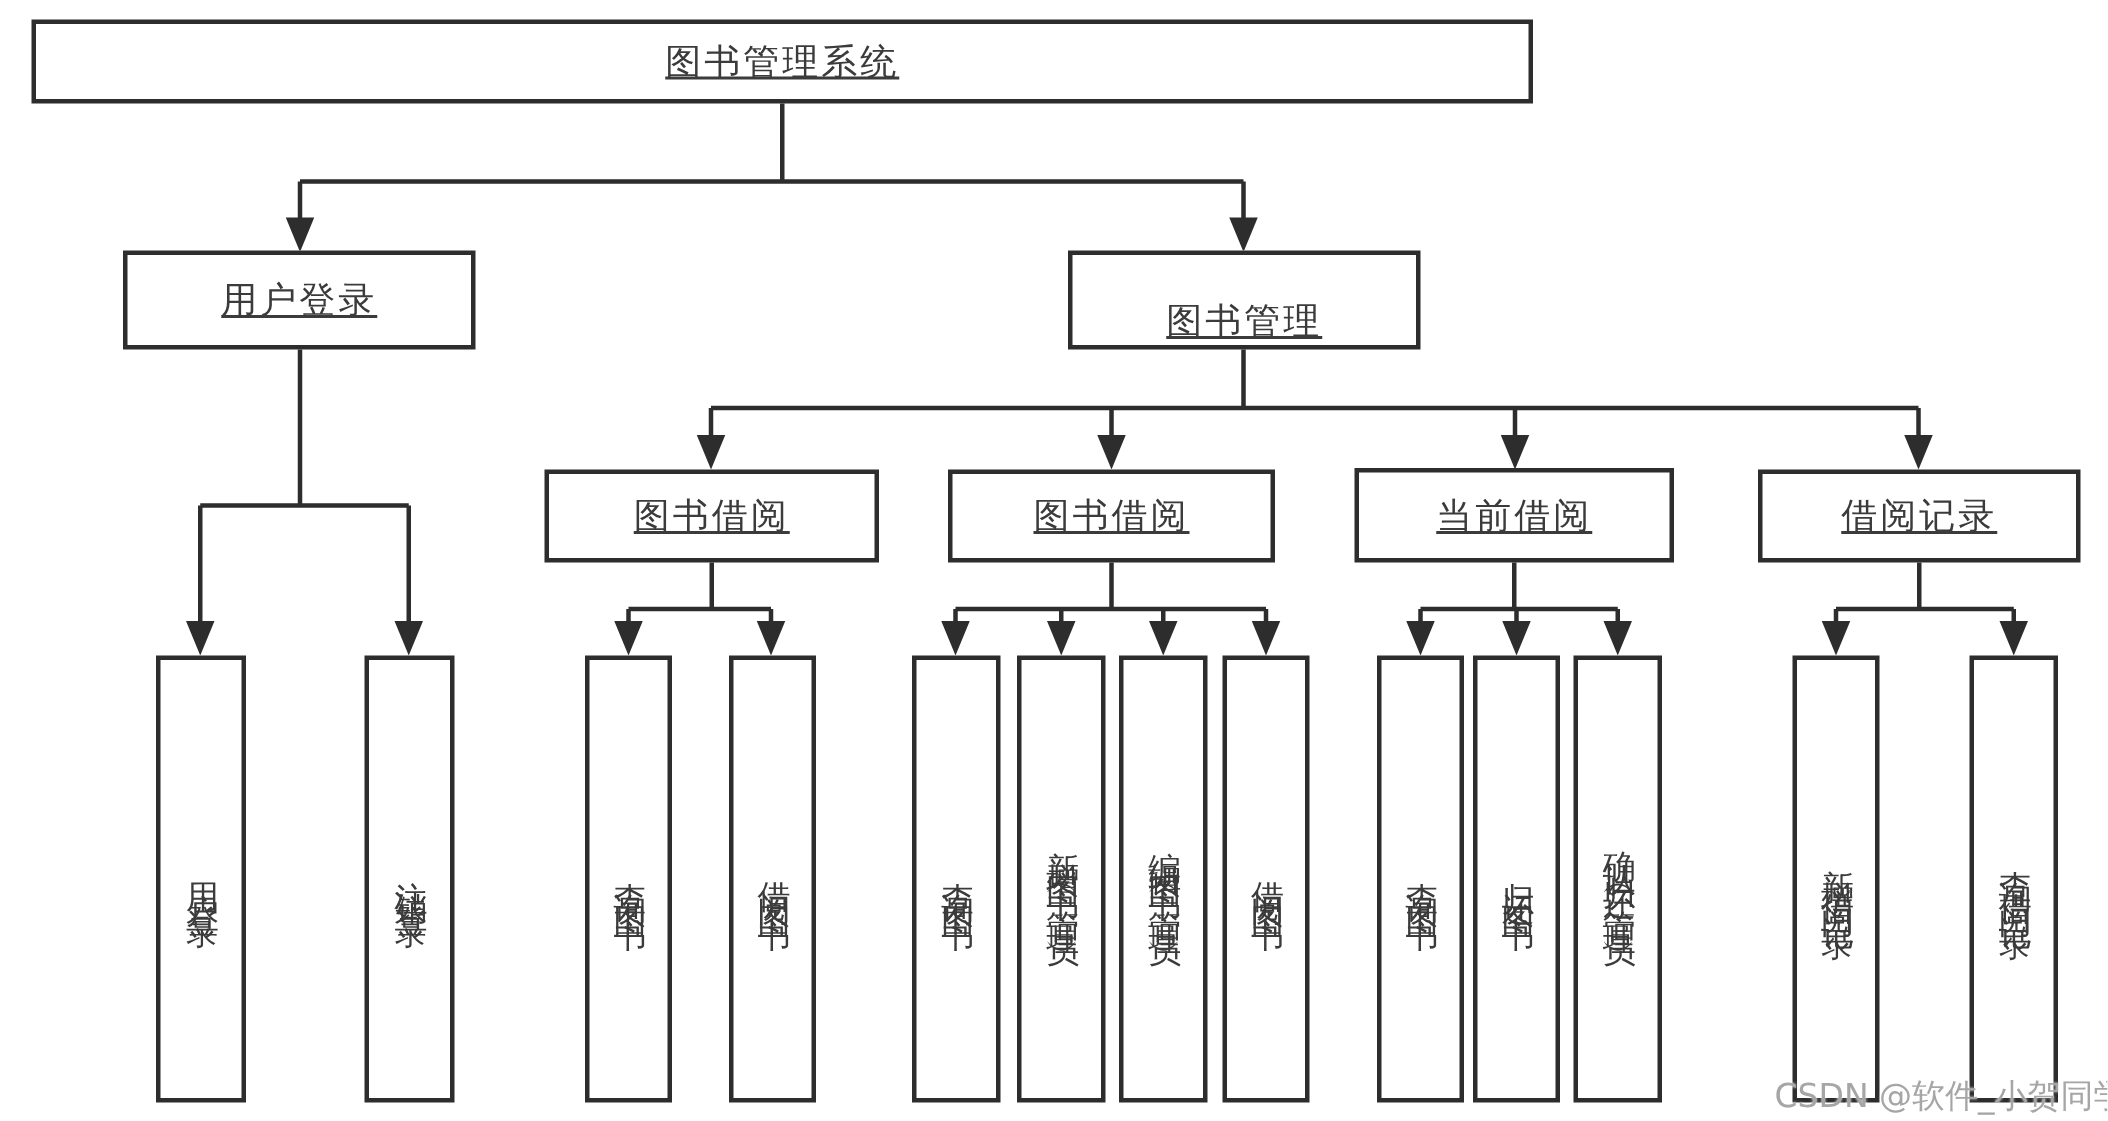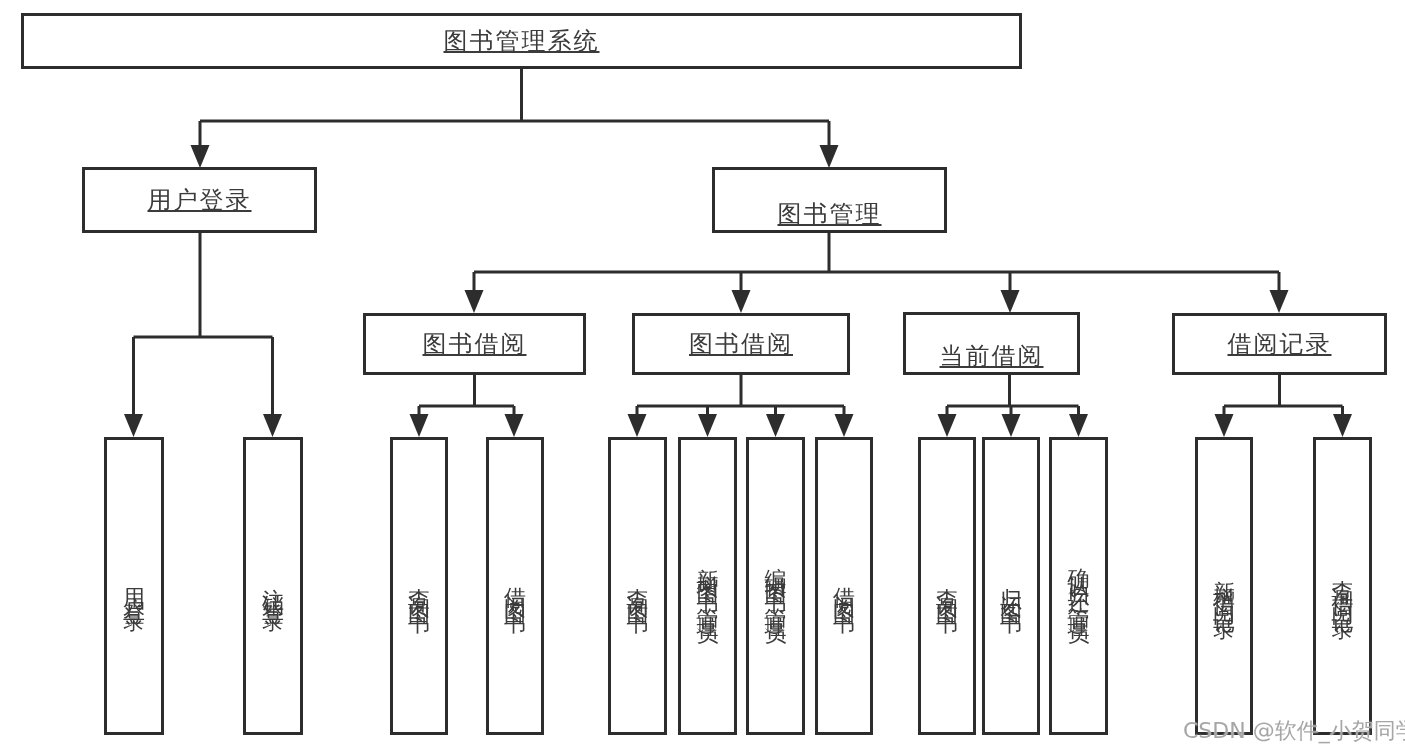--- a/index.html
+++ b/index.html
@@ -127,21 +127,21 @@
   <div class="hbox" style="left:712px;top:167px;width:235px;height:66px;align-items:flex-end;">
     <span>图书管理</span>
   </div>
 
   <div class="hbox" style="left:363px;top:313px;width:223px;height:62px;">
     <span>图书借阅</span>
   </div>
   <div class="hbox" style="left:632px;top:313px;width:218px;height:62px;">
     <span>图书借阅</span>
   </div>
-  <div class="hbox" style="left:903px;top:312px;width:177px;height:63px;align-items:flex-end;">
+  <div class="hbox" style="left:903px;top:312px;width:213px;height:63px;">
     <span>当前借阅</span>
   </div>
   <div class="hbox" style="left:1172px;top:313px;width:215px;height:62px;">
     <span>借阅记录</span>
   </div>
 
   <div class="vbox" style="left:104px;width:60px;">
     <span class="vtext">用户登录</span>
   </div>
   <div class="vbox" style="left:243px;width:60px;">

